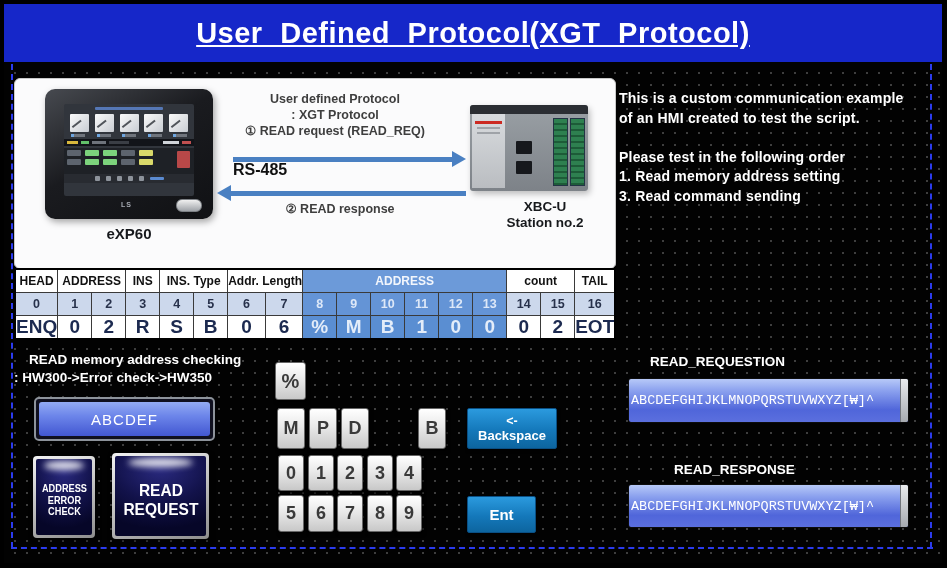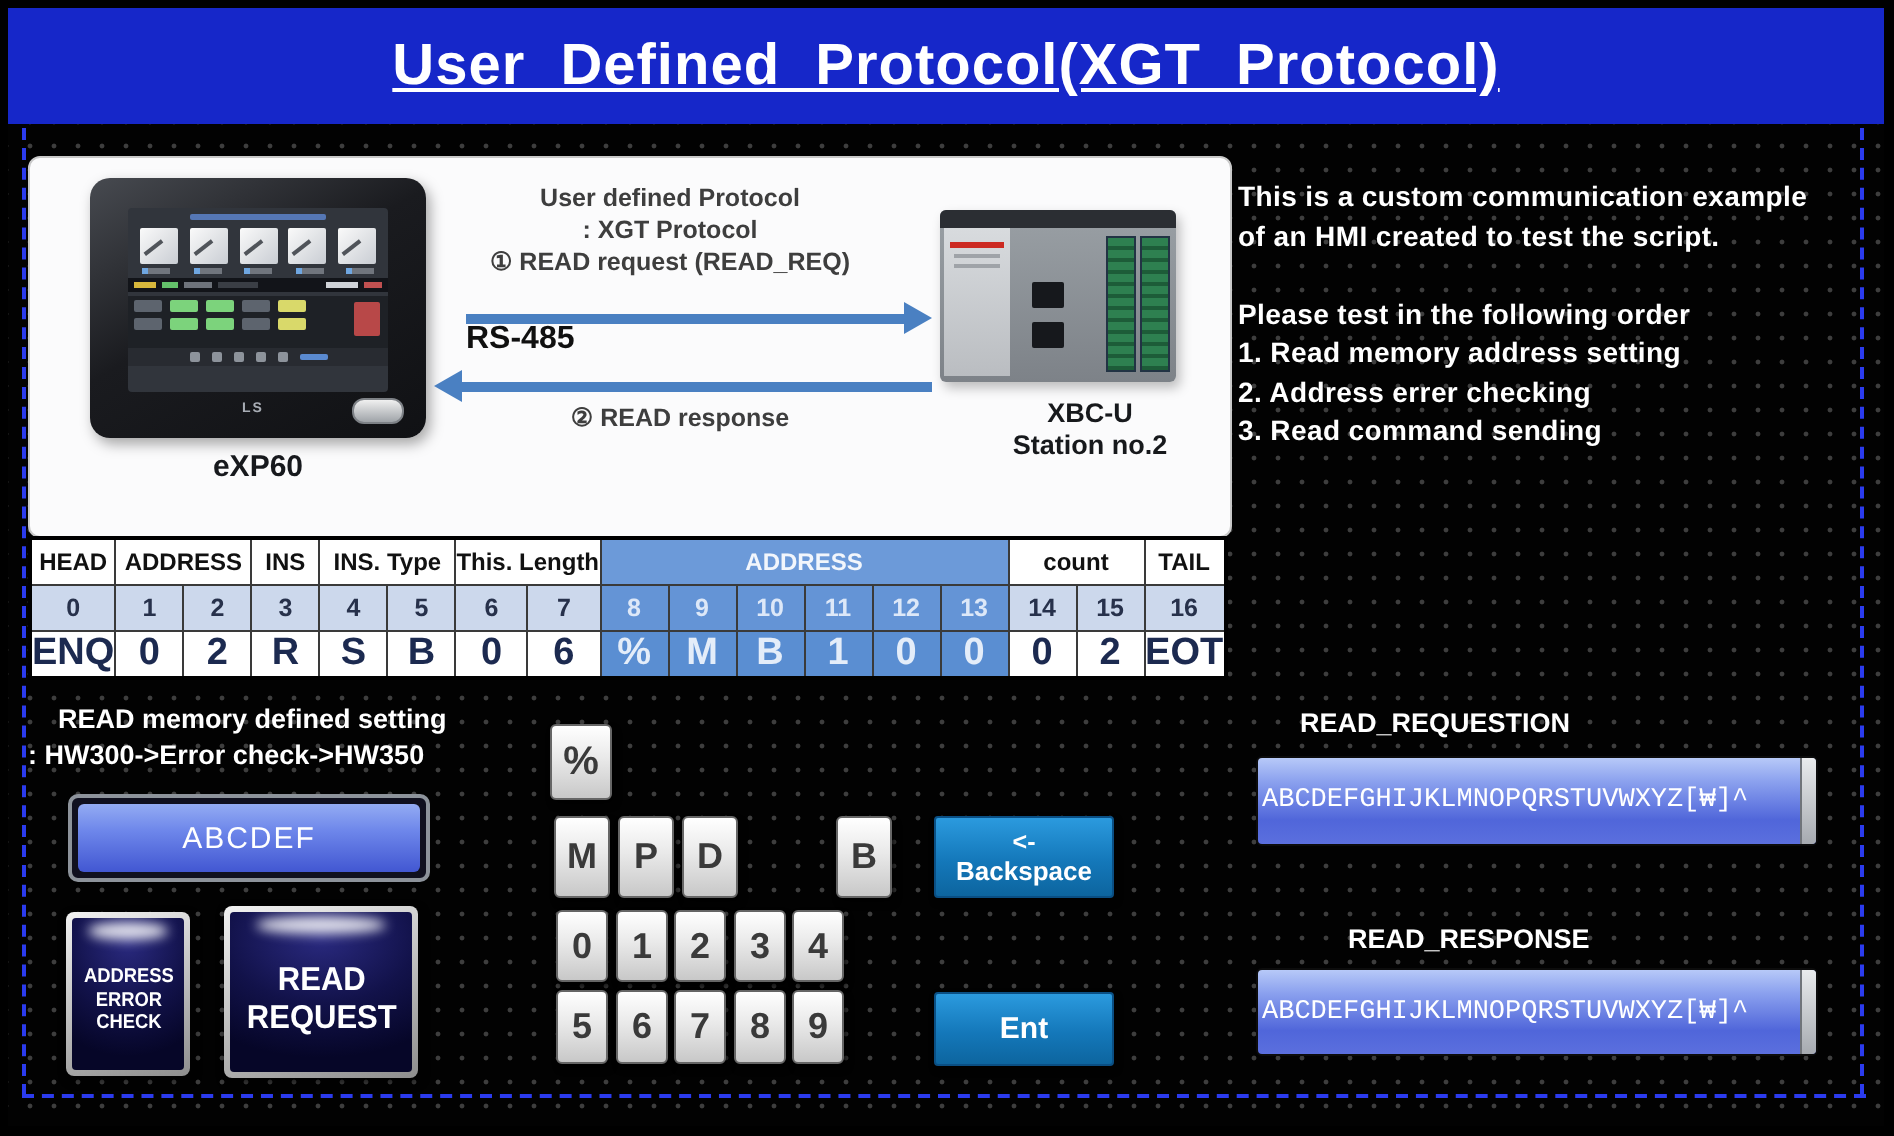--- a/index.html
+++ b/index.html
@@ -253,21 +253,20 @@
       <div>Station no.2</div>
     </div>
   </div>
 
   <div class="abs info">
     <div>This is a custom communication example</div>
     <div>of an HMI created to test the script.</div>
     <div></div>
     <div>Please test in the following order</div>
     <div>1. Read memory address setting</div>
-    <div>2. Address errer checking</div>
     <div>3. Read command sending</div>
   </div>
 
   <table class="frame-table">
     <colgroup>
       <col style="width:38px;">
         <col style="width:34px;">
         <col style="width:34px;">
         <col style="width:34px;">
       <col style="width:34px;">
@@ -283,21 +282,21 @@
         <col style="width:34px;">
         <col style="width:34px;">
       <col style="width:34px;">
     </colgroup>
     <tbody>
         <tr class="hrow">
       <td>HEAD</td>
       <td colspan="2">ADDRESS</td>
       <td>INS</td>
       <td colspan="2">INS. Type</td>
-      <td colspan="2">This. Length</td>
+      <td colspan="2">Addr. Length</td>
       <td colspan="6" class="blue-h">ADDRESS</td>
       <td colspan="2">count</td>
       <td>TAIL</td>
     </tr>
     <tr class="irow">
       <td>0</td>
       <td>1</td>
       <td>2</td>
       <td>3</td>
       <td>4</td>
@@ -330,21 +329,21 @@
       <td class="blue-v">0</td>
       <td class="blue-v">0</td>
       <td>0</td>
       <td>2</td>
       <td>EOT</td>
     </tr>
   </tbody>
     </table>
 
   <div class="abs mem">
-    <div class="l1">READ memory defined setting</div>
+    <div class="l1">READ memory address checking</div>
     <div>: HW300-&gt;Error check-&gt;HW350</div>
   </div>
 
   <div class="abs addr-box">
     <div class="addr-inner">ABCDEF</div>
   </div>
 
   <div class="abs navy-btn err-btn">
     <div class="navy-inner">
       <span class="gloss"></span>
@@ -380,21 +379,21 @@
   <div class="key" style="left:307px;top:454px;width:26px;height:36px;">1</div>
   <div class="key" style="left:336px;top:454px;width:26px;height:36px;">2</div>
   <div class="key" style="left:366px;top:454px;width:26px;height:36px;">3</div>
   <div class="key" style="left:395px;top:454px;width:26px;height:36px;">4</div>
 
   <div class="key" style="left:277px;top:494px;width:26px;height:37px;">5</div>
   <div class="key" style="left:307px;top:494px;width:26px;height:37px;">6</div>
   <div class="key" style="left:336px;top:494px;width:26px;height:37px;">7</div>
   <div class="key" style="left:366px;top:494px;width:26px;height:37px;">8</div>
   <div class="key" style="left:395px;top:494px;width:26px;height:37px;">9</div>
-  <div class="bluekey" style="left:466px;top:495px;width:90px;height:37px;text-align:right;">Ent</div>
+  <div class="bluekey" style="left:466px;top:495px;width:69px;height:37px;text-align:right;">Ent</div>
 
   <div class="io-label" style="left:649px;top:353px;">READ_REQUESTION</div>
   <div class="io-field" style="left:627px;top:377px;">
     <span class="io-text">ABCDEFGHIJKLMNOPQRSTUVWXYZ[₩]^</span>
     <span class="io-cap"></span>
   </div>
 
   <div class="io-label" style="left:657px;top:461px;margin-left:16px;">READ_RESPONSE</div>
   <div class="io-field" style="left:627px;top:483px;height:44px;">
     <span class="io-text">ABCDEFGHIJKLMNOPQRSTUVWXYZ[₩]^</span>

